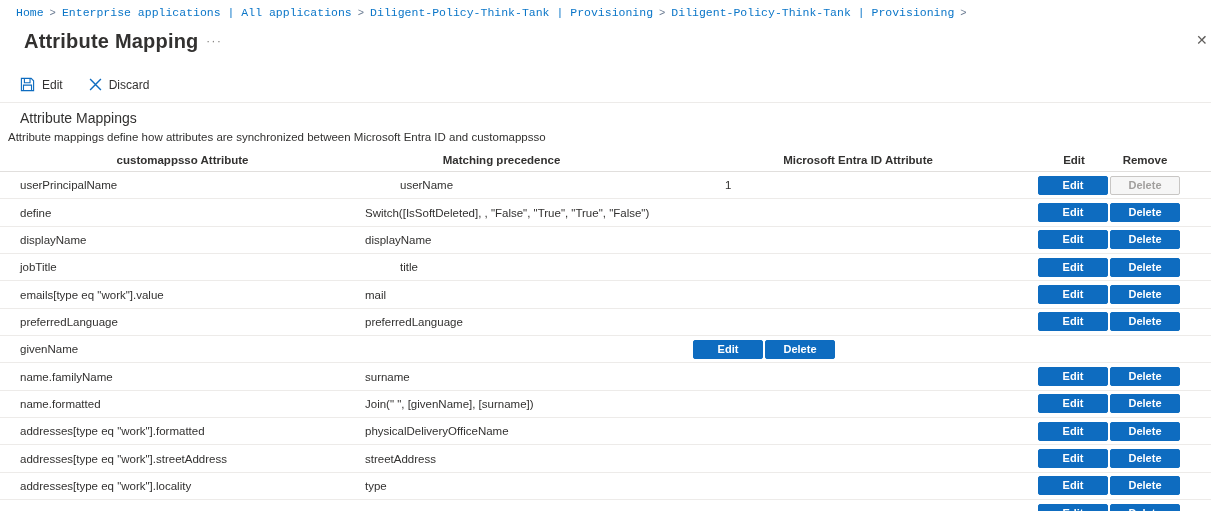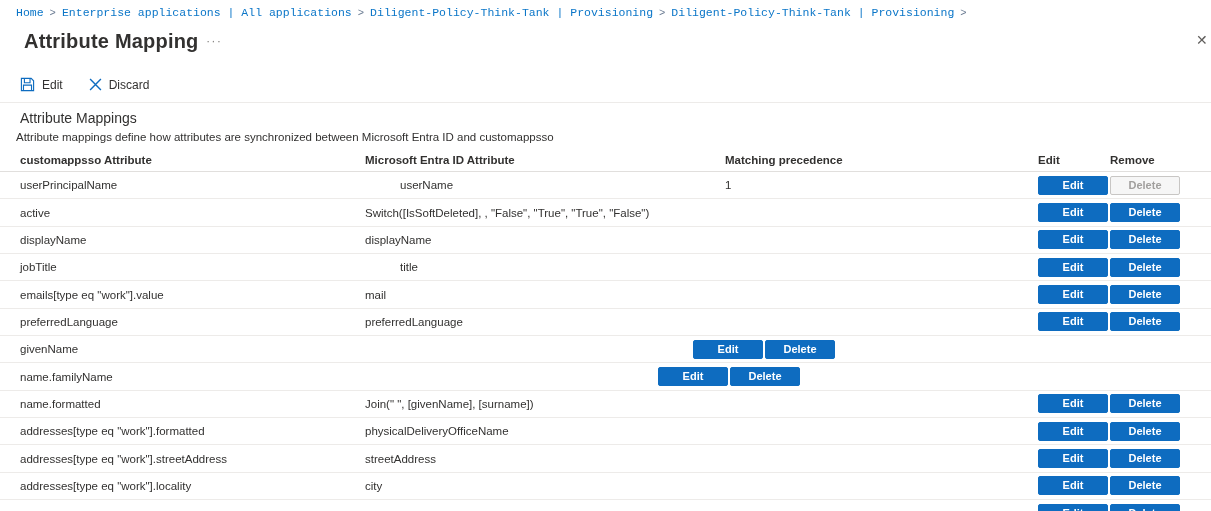--- a/index.html
+++ b/index.html
@@ -90,39 +90,39 @@
   .section-heading {
     position: absolute;
     top: 110px;
     left: 20px;
     font-size: 14px;
     color: var(--text-dark, #323130);
   }
   .section-desc {
     position: absolute;
     top: 131px;
-    left: 16px;
+    left: 8px;
     font-size: 11.5px;
     color: var(--text-dark, #323130);
   }
 
   
   .table {
     position: absolute;
     top: 149px;
     left: 0;
     width: 1211px;
   }
   .thead, .trow { display: flex; align-items: center; }
   .thead {
     height: 23px;
     border-bottom: 1px solid #e1dfdd;
     font-weight: 600;
   }
-  .thead .cell { font-size: 11.5px; color: var(--text-dark, #323130); }
+  .thead .cell { font-size: 11.5px; color: var(--text-dark, #323130); text-align: center; }
   .trow {
     height: 27.35px;
     border-bottom: 1px solid var(--divider, #edebe9);
   }
   .cell {
     font-size: 11.5px;
     color: var(--text-dark, #323130);
     white-space: nowrap;
     overflow: hidden;
   }
@@ -185,40 +185,40 @@
     </button>
   </div>
   <div class="toolbar-divider"></div>
 
   <div class="section-heading">Attribute Mappings</div>
   <div class="section-desc">Attribute mappings define how attributes are synchronized between Microsoft Entra ID and customappsso</div>
 
   <div class="table">
     <div class="thead">
       <div class="cell col-app">customappsso Attribute</div>
+      <div class="cell col-prec">Matching precedence</div>
       <div class="cell col-entra">Microsoft Entra ID Attribute</div>
-      <div class="cell col-prec">Matching precedence</div>
       <div class="cell col-edit">Edit</div>
       <div class="cell col-remove">Remove</div>
     </div>
     <div id="tbody">
   <div class="trow">
     <div class="cell col-entra">userPrincipalName</div>
     <div class="cell col-app">userName</div>
     <div class="cell col-prec">1</div>
     <div class="cell col-edit">
       <button class="btn edit-btn">Edit</button>
     </div>
     <div class="cell col-remove">
       <button class="btn delete-btn disabled" disabled="">Delete</button>
     </div>
   </div>
 
   <div class="trow">
-    <div class="cell col-app">active</div>
+    <div class="cell col-app">define</div>
     <div class="cell col-entra">Switch([IsSoftDeleted], , "False", "True", "True", "False")</div>
     <div class="cell col-prec"></div>
     <div class="cell col-edit">
       <button class="btn edit-btn">Edit</button>
     </div>
     <div class="cell col-remove">
       <button class="btn delete-btn">Delete</button>
     </div>
   </div>
 
@@ -276,20 +276,21 @@
     <div class="cell col-edit">
       <button class="btn edit-btn">Edit</button>
     </div>
     <div class="cell col-remove">
       <button class="btn delete-btn">Delete</button>
     </div>
   </div>
 
   <div class="trow">
     <div class="cell col-app">name.familyName</div>
+    <div class="cell col-entra">surname</div>
     <div class="cell col-prec"></div>
     <div class="cell col-edit">
       <button class="btn edit-btn">Edit</button>
     </div>
     <div class="cell col-remove">
       <button class="btn delete-btn">Delete</button>
     </div>
   </div>
 
   <div class="trow">
@@ -323,21 +324,21 @@
     <div class="cell col-edit">
       <button class="btn edit-btn">Edit</button>
     </div>
     <div class="cell col-remove">
       <button class="btn delete-btn">Delete</button>
     </div>
   </div>
 
   <div class="trow">
     <div class="cell col-app">addresses[type eq "work"].locality</div>
-    <div class="cell col-entra">city</div>
+    <div class="cell col-entra">type</div>
     <div class="cell col-prec"></div>
     <div class="cell col-edit">
       <button class="btn edit-btn">Edit</button>
     </div>
     <div class="cell col-remove">
       <button class="btn delete-btn">Delete</button>
     </div>
   </div>
 
   <div class="trow">

